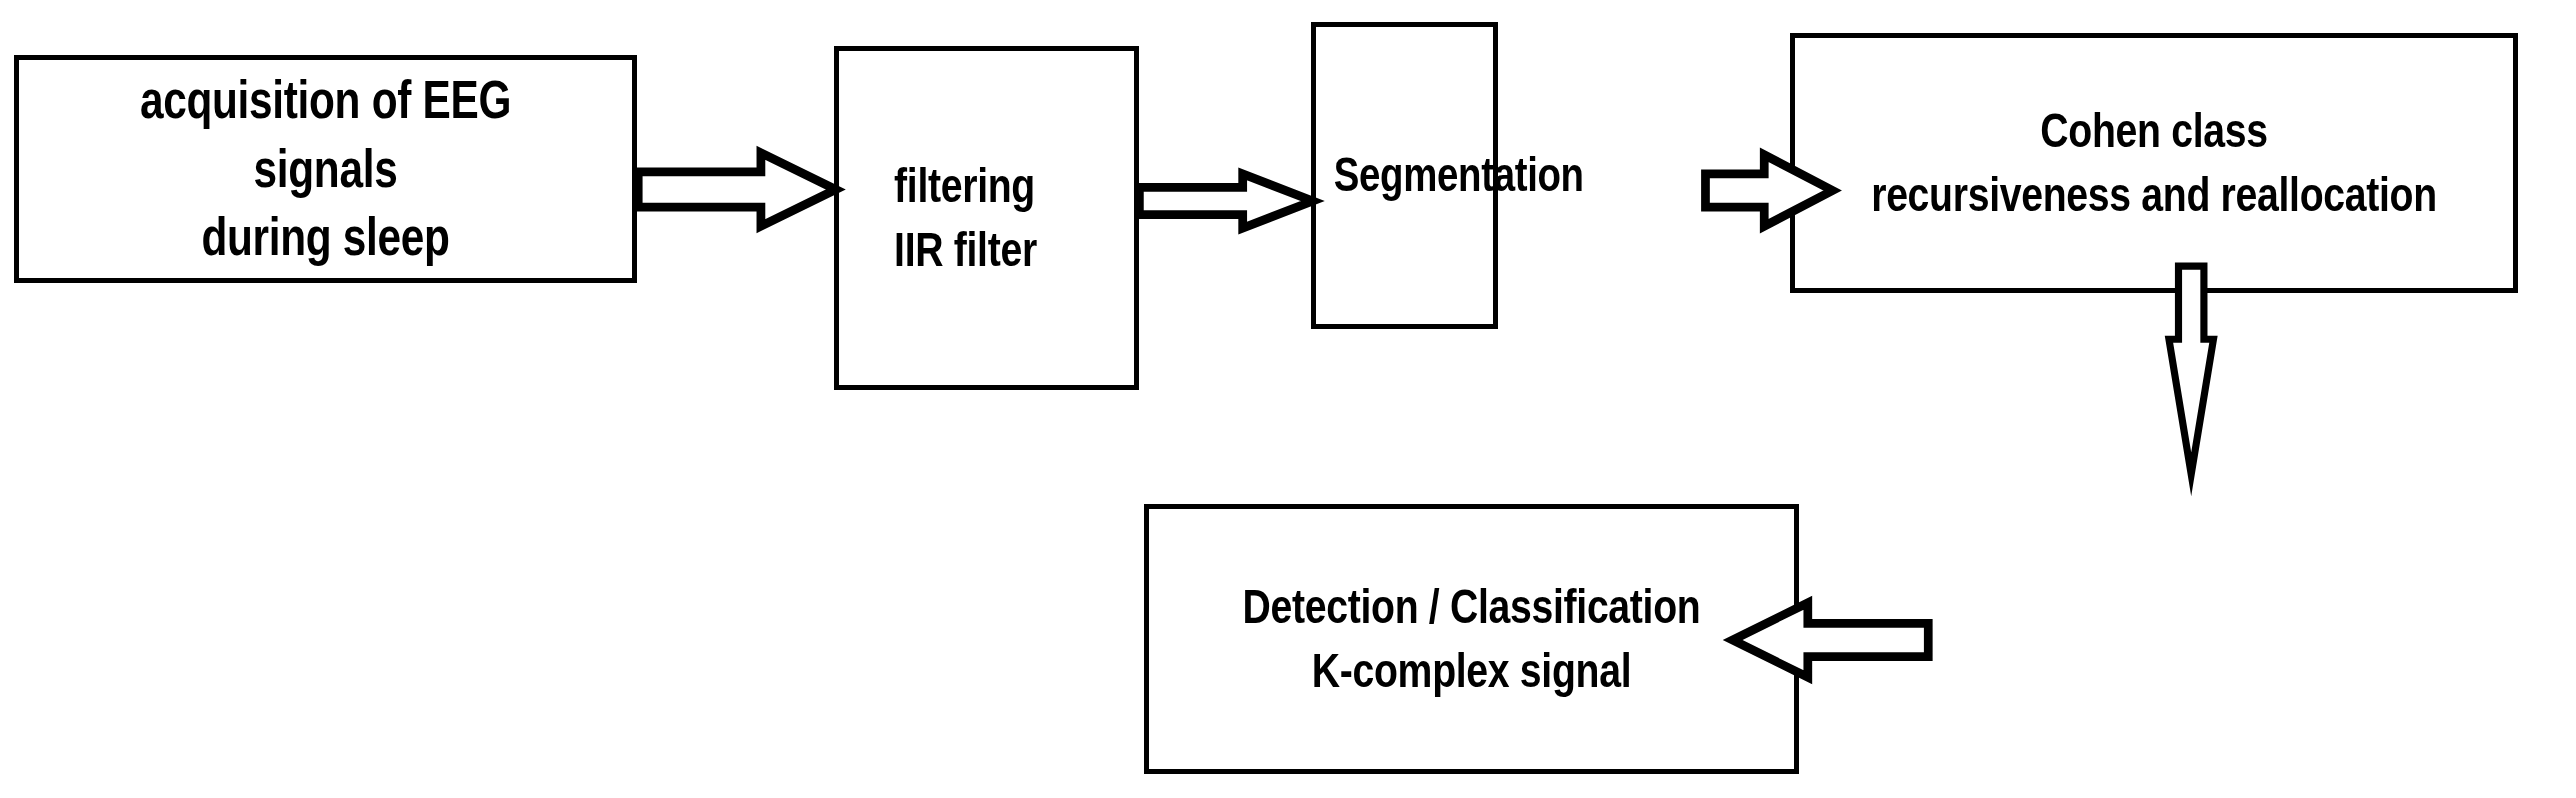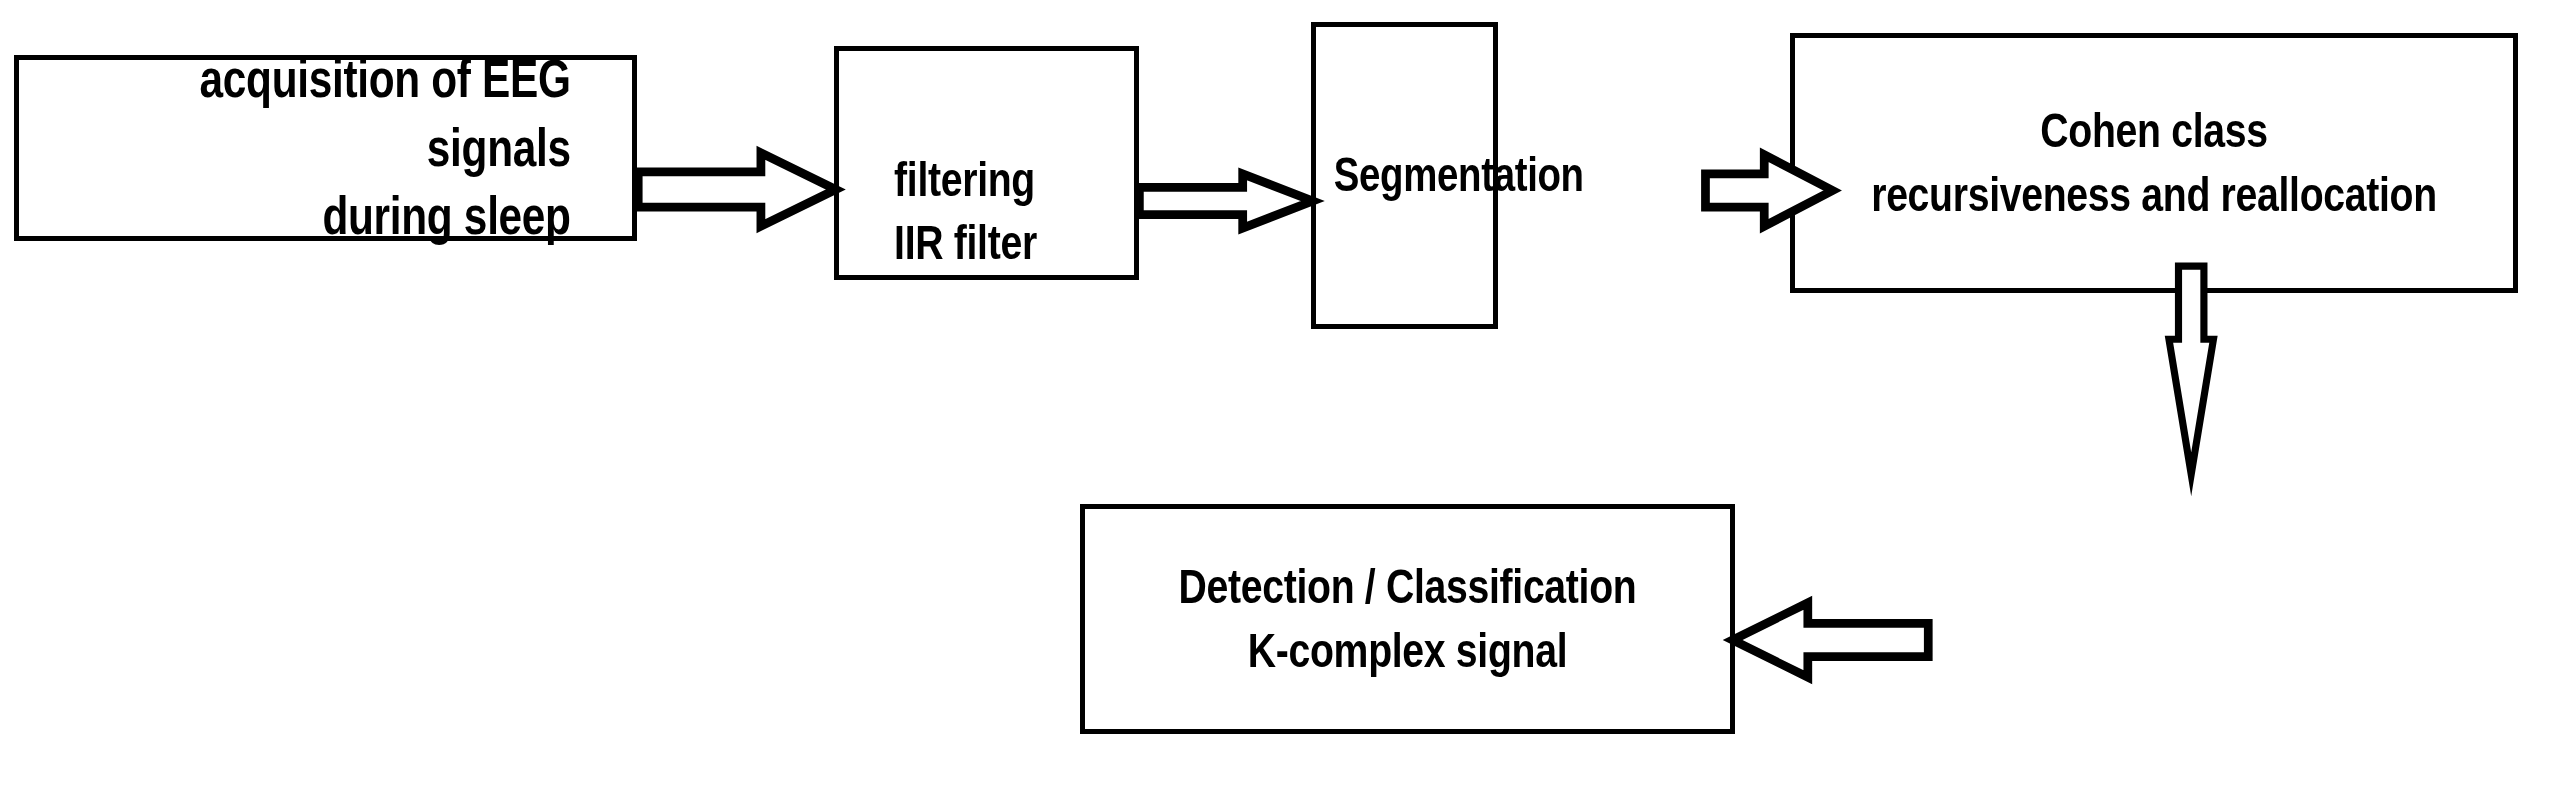--- a/index.html
+++ b/index.html
@@ -9,26 +9,26 @@
 
   .node{position:absolute;box-sizing:border-box;background:#ffffff;
         border:5.6px solid #000000;display:flex;align-items:center;
         justify-content:center;text-align:center;}
   .node .label{display:block;width:100%;color:#000000;font-weight:bold;
         line-height:1.30;letter-spacing:-0.4px;
         transform:scaleX(0.80);transform-origin:center center;
         white-space:pre-line;}
 
   
-  #n-acquisition{left:13.5px;  top:55px;  width:623px; height:186px;text-align:right;}
-  #n-filtering  {left:834px;top:46px;  width:305px; height:234px;align-items:flex-end;}
+  #n-acquisition{left:13.5px;  top:55px;  width:623px; height:228px;}
+  #n-filtering  {left:834px;top:46px;  width:305px; height:344px;}
   #n-segmentation{left:1311px;top:21.5px; width:187px; height:307px;}
   #n-cohen      {left:1790px;top:33px;  width:728px; height:260px;}
   #n-dnn        {left:1925px;top:475px; width:505px; height:286px;}
-  #n-detection  {left:1080px;top:504px; width:655px; height:230px;}
+  #n-detection  {left:1144px;top:504px; width:655px; height:270px;}
 
   #n-acquisition .label{font-size:53px;}
   #n-filtering   .label{font-size:49px;text-align:left;padding-left:32px;}
   #n-segmentation .label{font-size:48px;}
   #n-cohen       .label{font-size:49px;}
   #n-dnn         .label{font-size:49px;}
   #n-detection   .label{font-size:49px;}
 
   
   .conn{position:absolute;overflow:visible;}

